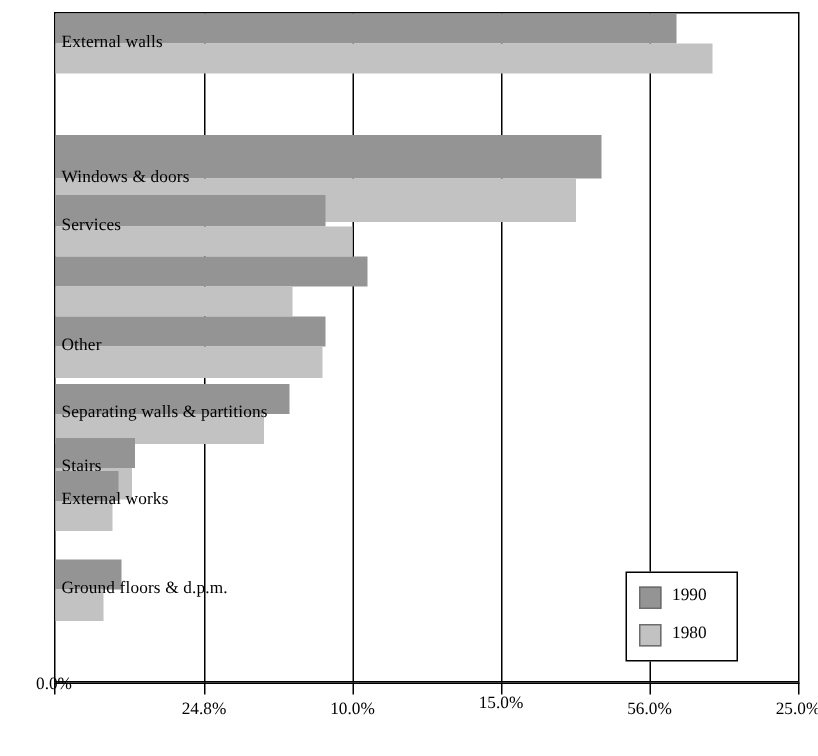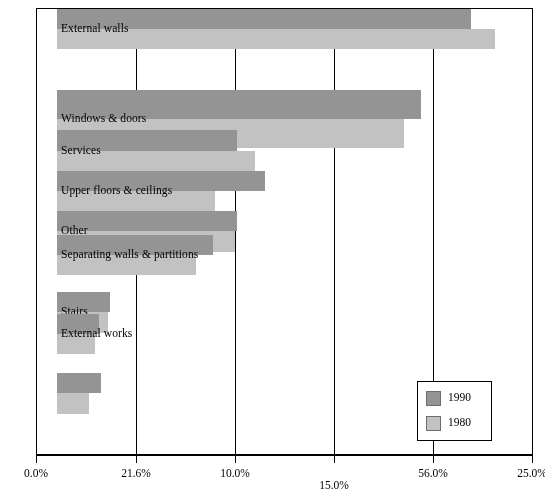--- a/index.html
+++ b/index.html
@@ -16,21 +16,21 @@
     background:#ffffff;
   }
   
   .gridline{
     position:absolute;
     top:0; bottom:0;
     width:1px;
     background:#000000;
   }
   
-  #rows{position:absolute;left:0;top:0;right:0;bottom:0;margin-left:20px;}
+  #rows{position:absolute;left:0;top:0;right:0;bottom:0;}
   .row{position:absolute;left:0;width:100%;}
   .bar{position:absolute;left:0;height:50%;}
   .bar.s1990{top:0;background:#949494;}
   .bar.s1980{top:50%;background:#c2c2c2;}
   .cat-label{
     position:absolute;
     left:4px;
     top:50%;
     transform:translateY(-52%);
     font-size:11.5px;
@@ -110,59 +110,59 @@
           <div class="cat-label">Windows &amp; doors</div>
         </div>
         <div class="row" style="top: 121.364px; height: 40.4545px;">
           <div class="bar s1990" style="width: 180.18px; background: rgb(148, 148, 148);"></div>
           <div class="bar s1980" style="width: 198px; background: rgb(194, 194, 194);"></div>
           <div class="cat-label">Services</div>
         </div>
         <div class="row" style="top: 161.818px; height: 40.4545px;">
           <div class="bar s1990" style="width: 207.9px; background: rgb(148, 148, 148);"></div>
           <div class="bar s1980" style="width: 158.4px; background: rgb(194, 194, 194);"></div>
-          <div class="cat-label">Upper floors &amp; ceilings</div>
         </div>
         <div class="row" style="top: 202.273px; height: 40.4545px; padding-left: 28px;">
           <div class="bar s1990" style="width: 180.18px; background: rgb(148, 148, 148);"></div>
           <div class="bar s1980" style="width: 178.2px; background: rgb(194, 194, 194);"></div>
           <div class="cat-label">Other</div>
         </div>
-        <div class="row" style="top: 226px; height: 40.4545px;">
+        <div class="row" style="top: 247px; height: 40.4545px;">
           <div class="bar s1990" style="width: 156.42px; background: rgb(148, 148, 148);"></div>
           <div class="bar s1980" style="width: 138.6px; background: rgb(194, 194, 194);"></div>
           <div class="cat-label">Separating walls &amp; partitions</div>
         </div>
         <div class="row" style="top: 283.182px; height: 40.4545px;">
           <div class="bar s1990" style="width: 53.46px; background: rgb(148, 148, 148);"></div>
           <div class="bar s1980" style="width: 51.48px; background: rgb(194, 194, 194);"></div>
           <div class="cat-label">Stairs</div>
         </div>
         <div class="row" style="top: 305px; height: 40.4545px; padding-left: 35px;">
           <div class="bar s1990" style="width: 41.58px; background: rgb(148, 148, 148);"></div>
           <div class="bar s1980" style="width: 37.62px; background: rgb(194, 194, 194);"></div>
           <div class="cat-label">External works</div>
         </div>
         <div class="row" style="top: 364.091px; height: 40.4545px;">
           <div class="bar s1990" style="width: 43.56px; background: rgb(148, 148, 148);"></div>
           <div class="bar s1980" style="width: 31.68px; background: rgb(194, 194, 194);"></div>
+          <div class="cat-label">Ground floors &amp; d.p.m.</div>
         </div>
       </div>
   </div>
 
   <div id="x-axis"></div>
   <div id="x-axis-ticks">
       <div class="xtick" style="position: absolute; left: 36px; top: 455px;"></div>
-      <div class="xtick-label" style="position: absolute; left: 36px; top: 467px;">0.0%</div>
+      <div class="xtick-label" style="position: absolute; left: 36px; top: 450px;">0.0%</div>
       <div class="xtick" style="position: absolute; left: 136px; top: 455px;"></div>
-      <div class="xtick-label" style="position: absolute; left: 136px; top: 467px;">21.6%</div>
+      <div class="xtick-label" style="position: absolute; left: 136px; top: 467px;">24.8%</div>
       <div class="xtick" style="position: absolute; left: 235px; top: 455px;"></div>
       <div class="xtick-label" style="position: absolute; left: 235px; top: 467px;">10.0%</div>
       <div class="xtick" style="position: absolute; left: 334px; top: 455px;"></div>
-      <div class="xtick-label" style="position: absolute; left: 334px; top: 479px;">15.0%</div>
+      <div class="xtick-label" style="position: absolute; left: 334px; top: 463px;">15.0%</div>
       <div class="xtick" style="position: absolute; left: 433px; top: 455px;"></div>
       <div class="xtick-label" style="position: absolute; left: 433px; top: 467px;">56.0%</div>
       <div class="xtick" style="position: absolute; left: 532px; top: 455px;"></div>
       <div class="xtick-label" style="position: absolute; left: 532px; top: 467px;">25.0%</div>
     </div>
 
   <div id="legend">
       <div class="legend-item">
         <span class="legend-swatch" style="background: rgb(148, 148, 148);"></span>
         <span class="legend-label">1990</span>

